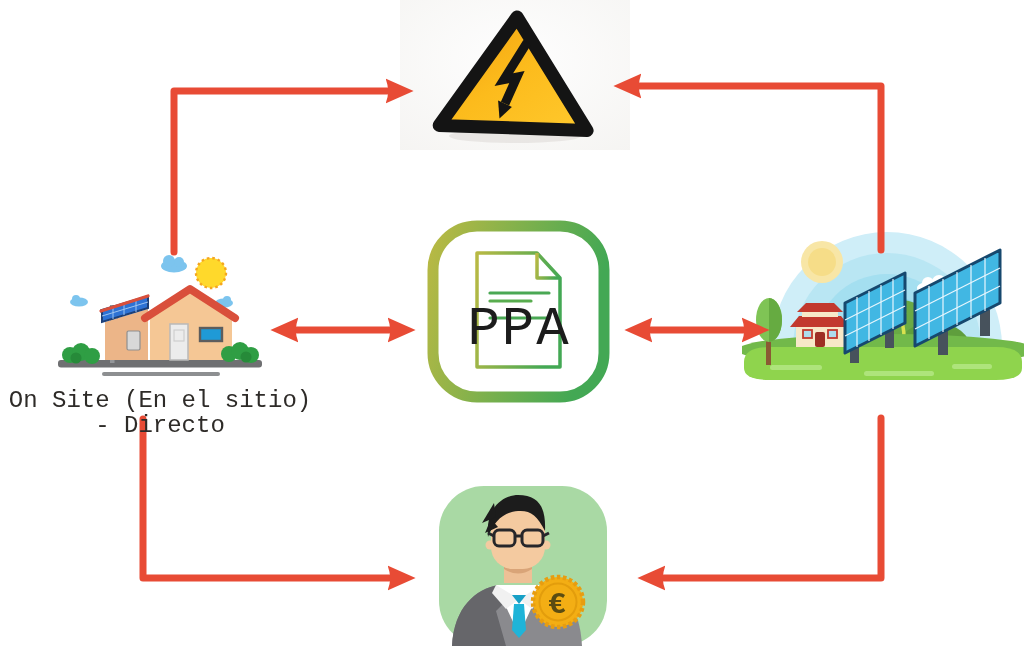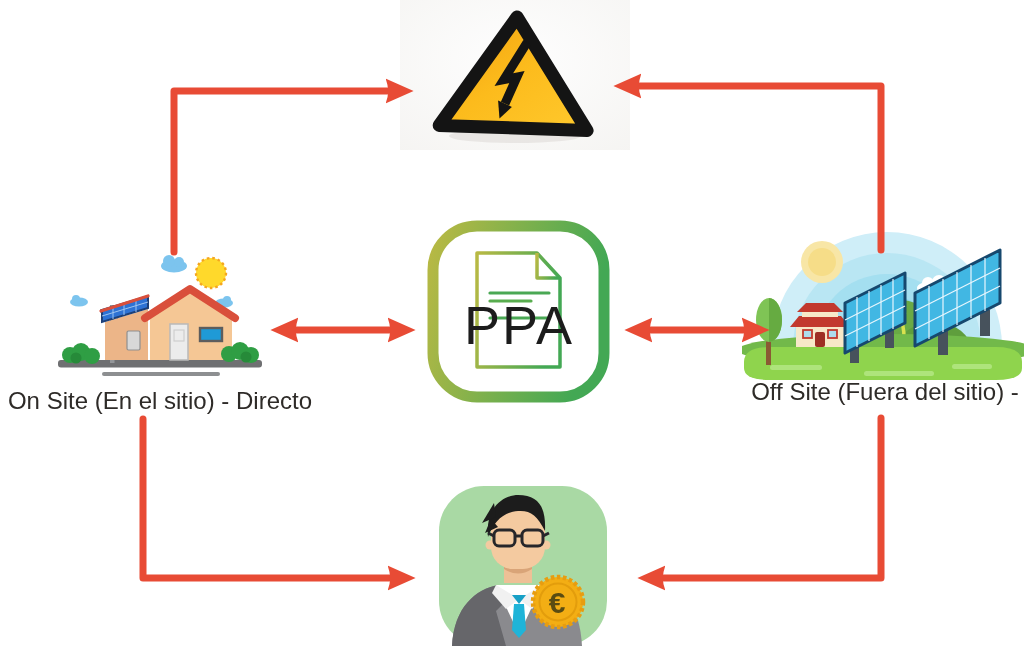--- a/index.html
+++ b/index.html
@@ -1,19 +1,19 @@
 <!DOCTYPE html>
 <html style="--canvas-bg: #ffffff; --arrow: #e84b35; --label-text: #2e2b28; --hazard-yellow: #fcbb1c; --ppa-olive: #b9b944; --ppa-green: #43a854; --ppa-text: #1c1c1c; --buyer-bg: #a9d9a4; --coin-gold: #f3ae14; --tie-cyan: #1fb4d8;"><head>
 <meta charset="utf-8">
 <style>
   html,body{margin:0;padding:0;background:#fff;}
   #canvas{
     position:relative;width:1024px;height:655px;overflow:hidden;
     background:var(--canvas-bg,#ffffff);
-    font-family:Liberation Sans, sans-serif;
+    font-family:Liberation Mono, monospace;
   }
   .node{position:absolute;}
   .node svg{display:block;}
   #arrows{position:absolute;left:0;top:0;pointer-events:none;}
   .label{
     position:absolute;text-align:center;
     color:var(--label-text,#2e2b28);
     font-size:24px;line-height:1.04;
     letter-spacing:0;
   }
@@ -251,16 +251,16 @@
       <path d="M297,330 H389" marker-start="url(#ah)" marker-end="url(#ah)"></path>
       <path d="M651,330 H743" marker-start="url(#ah)" marker-end="url(#ah)"></path>
       <path d="M143,419 V578 H389" marker-end="url(#ah)"></path>
       <path d="M881,418 V578 H664" marker-end="url(#ah)"></path>
     </g>
   </svg>
 
   <div class="label" style="left:0;top:389px;width:320px">On Site (En el sitio) - Directo</div>
 
   <div class="label" style="left:725px;top:380px;width:320px">
-    <span>Off Site (Fuera del sitio) -</span><br>
+    <br>
   </div>
 
 </div>
 
 </body></html>

